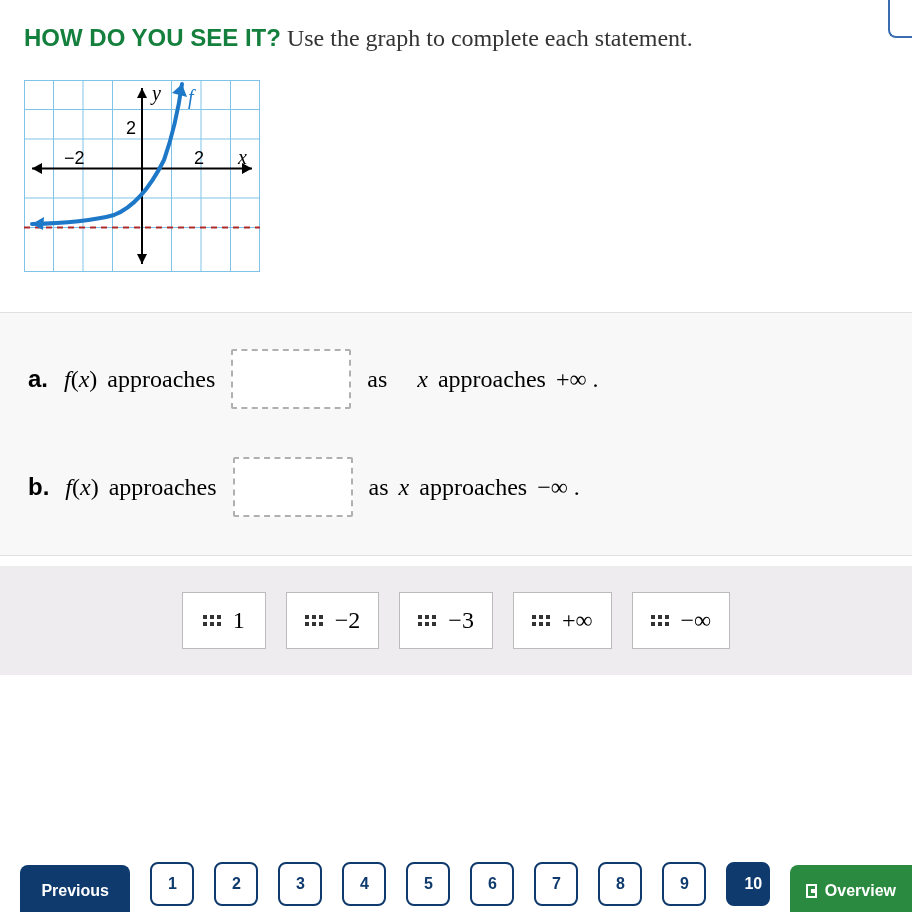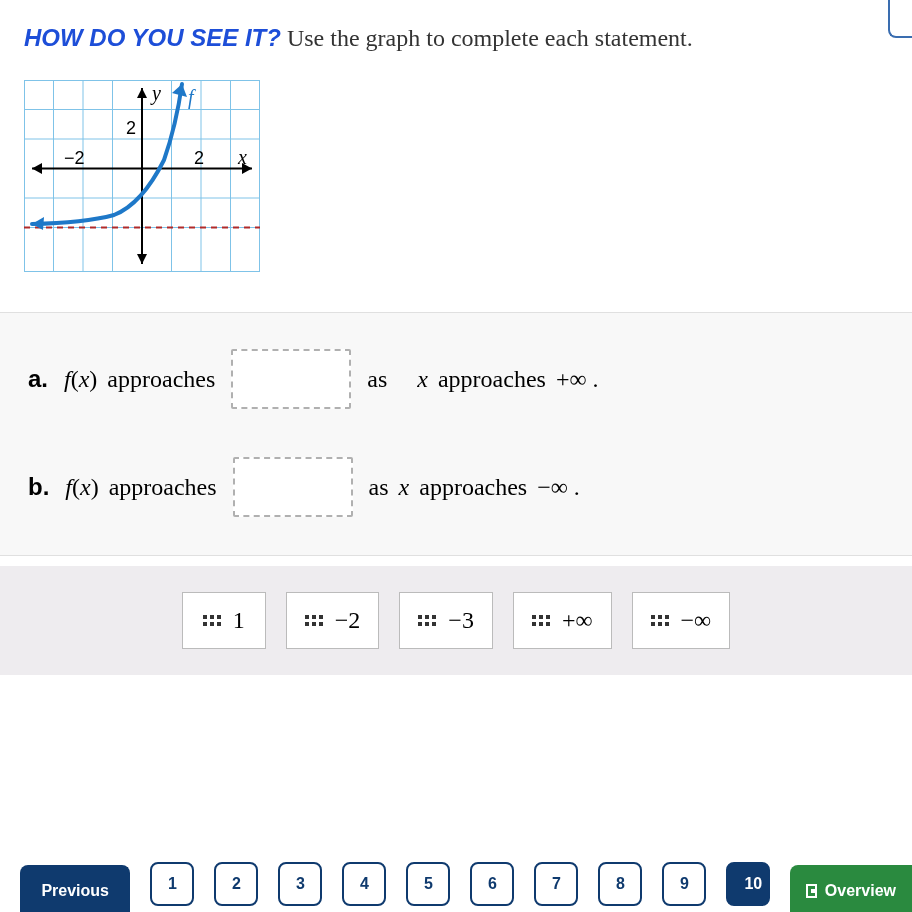--- a/index.html
+++ b/index.html
@@ -1,19 +1,19 @@
 <!DOCTYPE html>
 <html><head>
 <meta charset="utf-8">
 <style>
 * { box-sizing: border-box; margin: 0; padding: 0; }
 body { font-family: Georgia, 'Times New Roman', serif; background: #fff; width: 912px; height: 912px; position: relative; overflow: hidden; }
 .content { padding: 20px 24px 0 24px; }
 .prompt { font-size: 24px; line-height: 1.5; color: #333; margin-bottom: 24px; }
-.prompt-title { color: #1d4ed8; font-weight: bold; font-family: Arial, sans-serif; font-style: italic; }
+.prompt-title { color: #15803d; font-weight: bold; font-family: Arial, sans-serif; }
 .graph-box { width: 236px; height: 192px; position: relative; margin-bottom: 40px; }
 .answers-area { background: #f8f8f8; padding: 36px 28px 28px 28px; border-bottom: 1px solid #e0e0e0; border-top: 1px solid #e0e0e0; margin-bottom: 10px; }
 .statement { display: flex; align-items: center; font-size: 24px; margin-bottom: 48px; gap: 10px; flex-wrap: wrap; }
 .statement:last-child { margin-bottom: 10px; }
 .statement .label { font-weight: bold; font-family: Arial, sans-serif; margin-right: 6px; }
 .math-i { font-style: italic; font-family: 'Times New Roman', serif; }
 .dropzone { display: inline-block; width: 120px; height: 60px; border: 2px dashed #b0b0b0; border-radius: 2px; background: #fff; margin: 0 6px; vertical-align: middle; }
 .tiles-area { background: #eeecef; padding: 26px 0; text-align: center; }
 .tile { display: inline-flex; align-items: center; justify-content: center; background: #fff; border: 1px solid #bbb; padding: 14px 18px; margin: 0 8px; font-size: 24px; min-width: 84px; cursor: grab; font-family: 'Times New Roman', serif; }
 .tile .grip { display: inline-block; margin-right: 12px; line-height: 0; }

